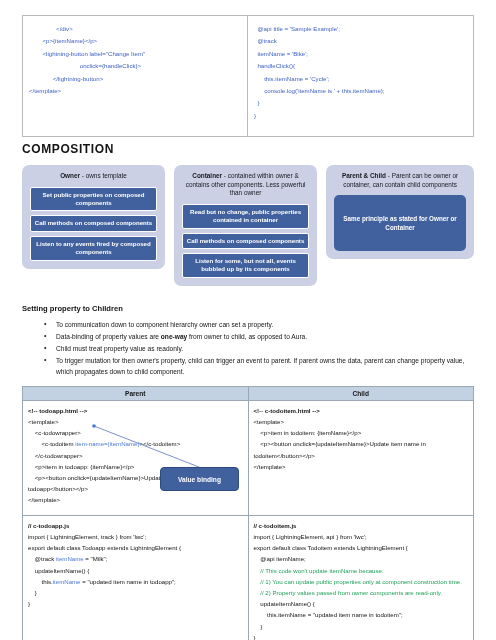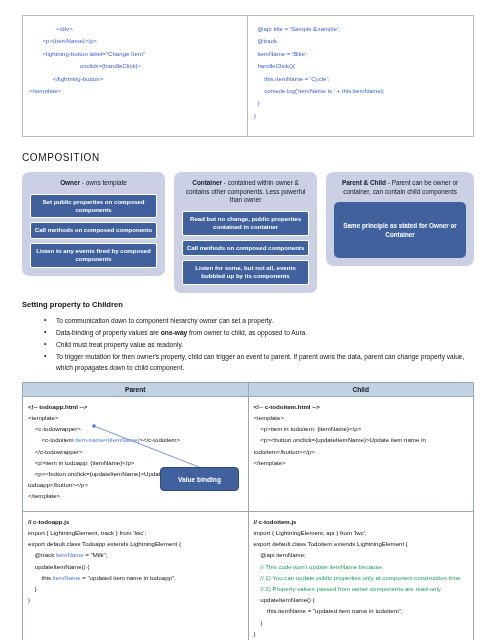--- a/index.html
+++ b/index.html
@@ -14,22 +14,22 @@
 
   
   .code-pair{display:flex;width:452px;margin-top:15px;border:1px solid #b9b9b9;box-sizing:border-box;}
   .code-cell{box-sizing:border-box;padding:7px 6px 6px 6px;font-size:6.1px;line-height:12.4px;
              color:#3f63c6;font-family:"Liberation Sans", sans-serif;}
   .code-cell.left{width:50%;border-right:1px solid #b9b9b9;min-height:120px;}
   .code-cell.right{width:50%;min-height:120px;}
   .cl{white-space:pre;}
 
   
-  .sec-head{font-size:10px;font-weight:normal;letter-spacing:.6px;color:#141414;margin:15px 0 0 0;}
-  .sub-head{font-size:7.6px;font-weight:bold;color:#141414;margin:7px 0 0 0;}
+  .sec-head{font-size:12px;font-weight:bold;letter-spacing:.6px;color:#141414;margin:5px 0 0 0;}
+  .sub-head{font-size:7.6px;font-weight:bold;color:#141414;margin:18px 0 0 0;}
 
   
   .comp-row{display:flex;gap:9px;margin-top:9px;align-items:flex-start;}
   .comp-card{background:#ccd0e4;border-radius:7px;padding:7px 8px 8px 8px;box-sizing:border-box;}
   .comp-card.c1{width:145px;}
   .comp-card.c2{width:145px;}
   .comp-card.c3{width:150px;}
   .comp-title{font-size:6.4px;line-height:8.6px;text-align:center;color:#15181f;margin-bottom:6px;}
   .comp-title b{font-weight:bold;}
   .comp-item{background:#41619e;border:1px solid #ffffff;border-radius:2px;color:#ffffff;

